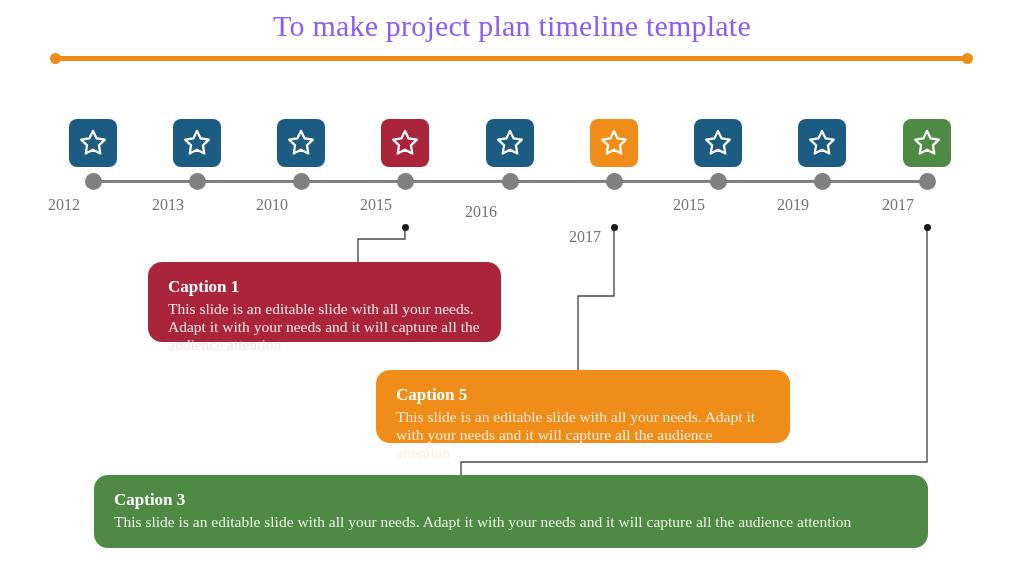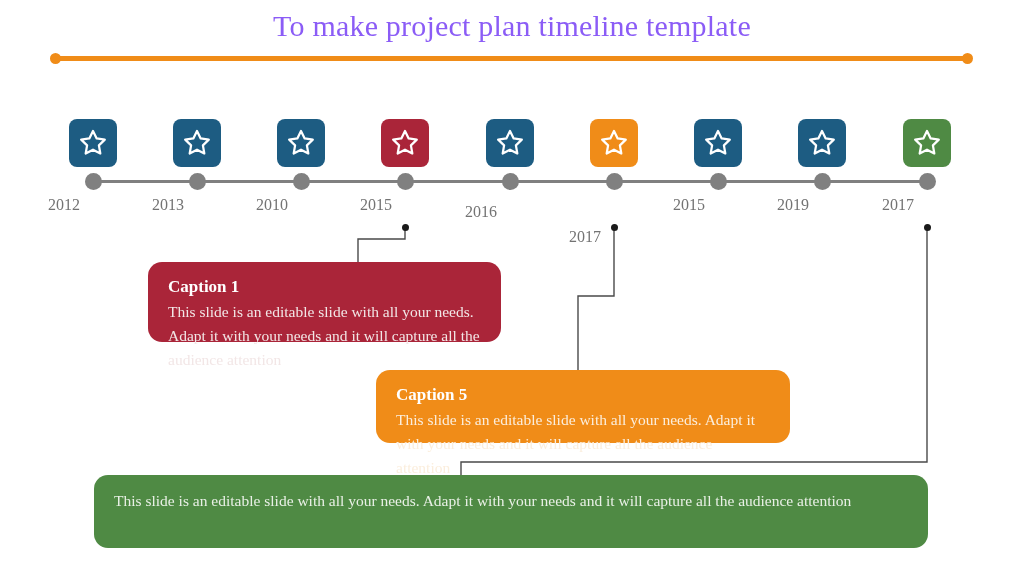--- a/index.html
+++ b/index.html
@@ -133,21 +133,21 @@
   }
   .caption-title {
     font-size: 17px;
     font-weight: bold;
     line-height: 22px;
     margin-bottom: 2px;
     color: #ffffff;
   }
   .caption-body {
     font-size: 15.5px;
-    line-height: 24px;
+    line-height: 18px;
     color: #f2e6e6;
   }
 
   #card1 { left: 148px; top: 262px; width: 353px; height: 80px; background: #AA2539; }
   #card2 { left: 376px; top: 370px; width: 414px; height: 73px; background: #F08C18; }
   #card2 .caption-body { color: #fbeedd; }
   #card3 { left: 94px;  top: 475px; width: 834px; height: 73px; background: #4F8A44; }
   #card3 .caption-body { color: #e9f0e6; }
 </style>
 </head>
@@ -247,16 +247,17 @@
     <div class="caption-title">Caption 1</div>
     <div class="caption-body">This slide is an editable slide with all your needs. Adapt it with your needs and it will capture all the audience attention</div>
   </div>
 
   <div class="caption-card" id="card2">
     <div class="caption-title">Caption 5</div>
     <div class="caption-body">This slide is an editable slide with all your needs. Adapt it with your needs and it will capture all the audience attention</div>
   </div>
 
   <div class="caption-card" id="card3">
+    <div class="caption-title">Caption 3</div>
     <div class="caption-body">This slide is an editable slide with all your needs. Adapt it with your needs and it will capture all the audience attention</div>
   </div>
 
 </div>
 
 </body></html>

